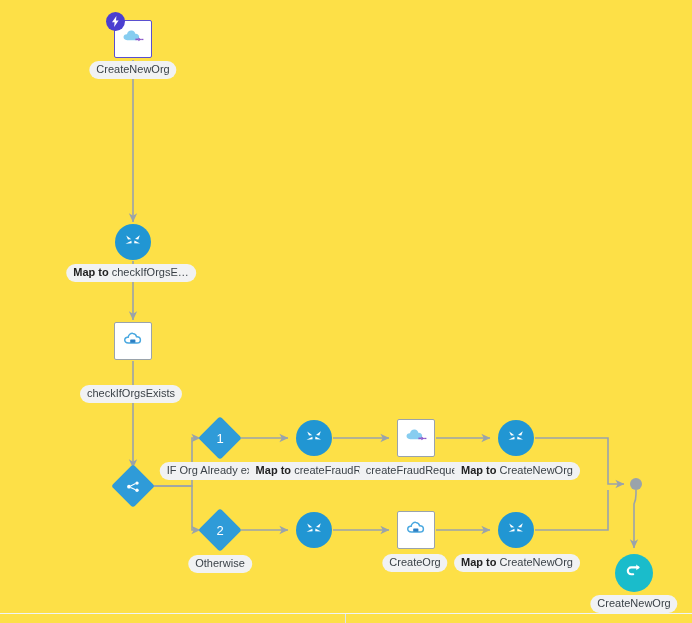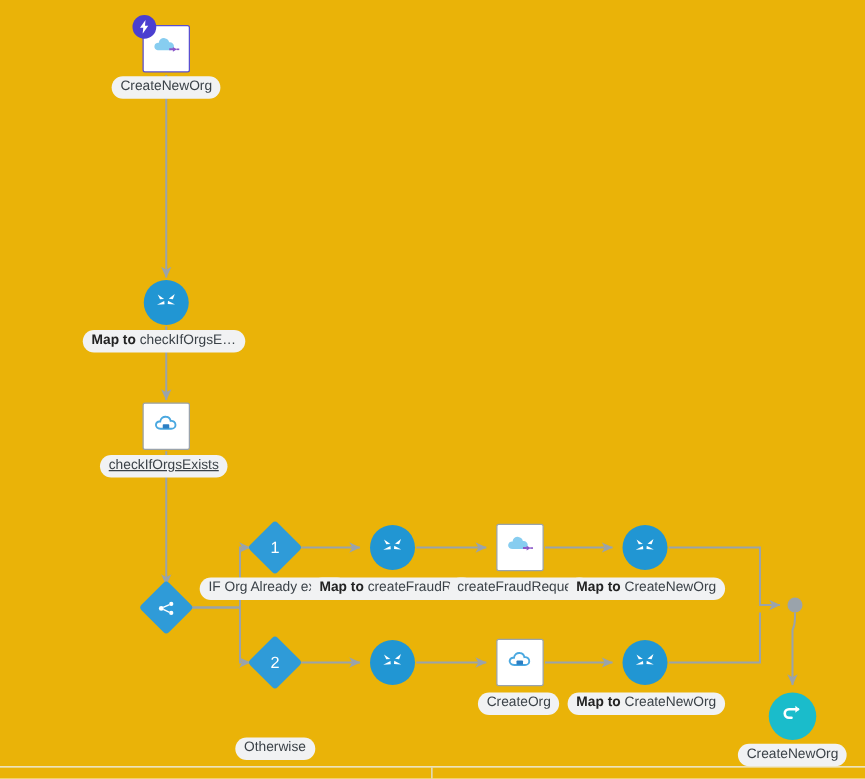--- a/index.html
+++ b/index.html
@@ -4,21 +4,21 @@
 <style>
   html, body {
     margin: 0;
     padding: 0;
     background: #ffffff;
   }
   #canvas {
     position: relative;
     width: 692px;
     height: 623px;
-    background: #eab308;
+    background: #fde047;
     font-family: "Liberation Sans", sans-serif;
     overflow: hidden;
   }
   #edges {
     position: absolute;
     left: 0;
     top: 0;
     width: 692px;
     height: 623px;
     pointer-events: none;
@@ -220,21 +220,21 @@
   <div class="node" style="left:133px; top:341px;">
     <div class="sq">
       <span>
         <svg width="23" height="20" viewBox="0 0 23 20" xmlns="http://www.w3.org/2000/svg">
           <path d="M6.4,14.0 C3.9,14.0 2.4,12.4 2.8,10.4 C3.2,8.6 4.8,8.0 6.2,8.2 C6.5,5.7 8.6,4.1 10.9,4.4 C12.8,4.6 14.2,6.0 14.5,7.7 C16.6,7.4 18.4,8.9 18.4,10.9 C18.4,12.7 16.9,14.0 15.0,14.0 Z" fill="none" stroke="#4aa8e0" stroke-width="1.5"></path>
           <rect x="8.2" y="10.4" width="5.2" height="3.4" rx="0.6" fill="#2b7fc4"></rect>
         </svg>
       </span>
     </div>
   </div>
-  <div class="label" style="left:131px; top:364px;text-decoration:underline;">
+  <div class="label" style="left:131px; top:385px;">
     <span>checkIfOrgsExists</span>
   </div>
 
   <div class="node" style="left:133px; top:486px;">
     <div class="diamond">
       <span class="diamond-inner">
         <svg width="16" height="16" viewBox="0 0 16 16" xmlns="http://www.w3.org/2000/svg">
           <circle cx="4" cy="8" r="1.9" fill="#ffffff"></circle>
           <circle cx="12" cy="4.4" r="1.7" fill="#ffffff"></circle>
           <circle cx="12" cy="11.6" r="1.7" fill="#ffffff"></circle>
@@ -299,21 +299,21 @@
   </div>
   <div class="label" style="left:517px; top:462px;">
     <b>Map to</b> <span>CreateNewOrg</span>
   </div>
 
   <div class="node" style="left:220px; top:530px;">
     <div class="diamond">
       <span class="diamond-inner">2</span>
     </div>
   </div>
-  <div class="label" style="left:220px; top:555px;margin-top:35px;">
+  <div class="label" style="left:220px; top:555px;">
     <span>Otherwise</span>
   </div>
 
   <div class="node" style="left:314px; top:530px;">
     <div class="circ">
       <span>
         <svg width="20" height="20" viewBox="0 0 20 20" xmlns="http://www.w3.org/2000/svg">
           <path d="M3.2,5.6 L8.3,9.2 L5.0,9.4 Z" fill="#ffffff"></path>
           <path d="M2.6,13.8 L8.4,10.8 L8.6,13.3 Z" fill="#ffffff"></path>
           <path d="M16.8,5.2 L12.0,9.0 L15.3,9.4 Z" fill="#ffffff"></path>

